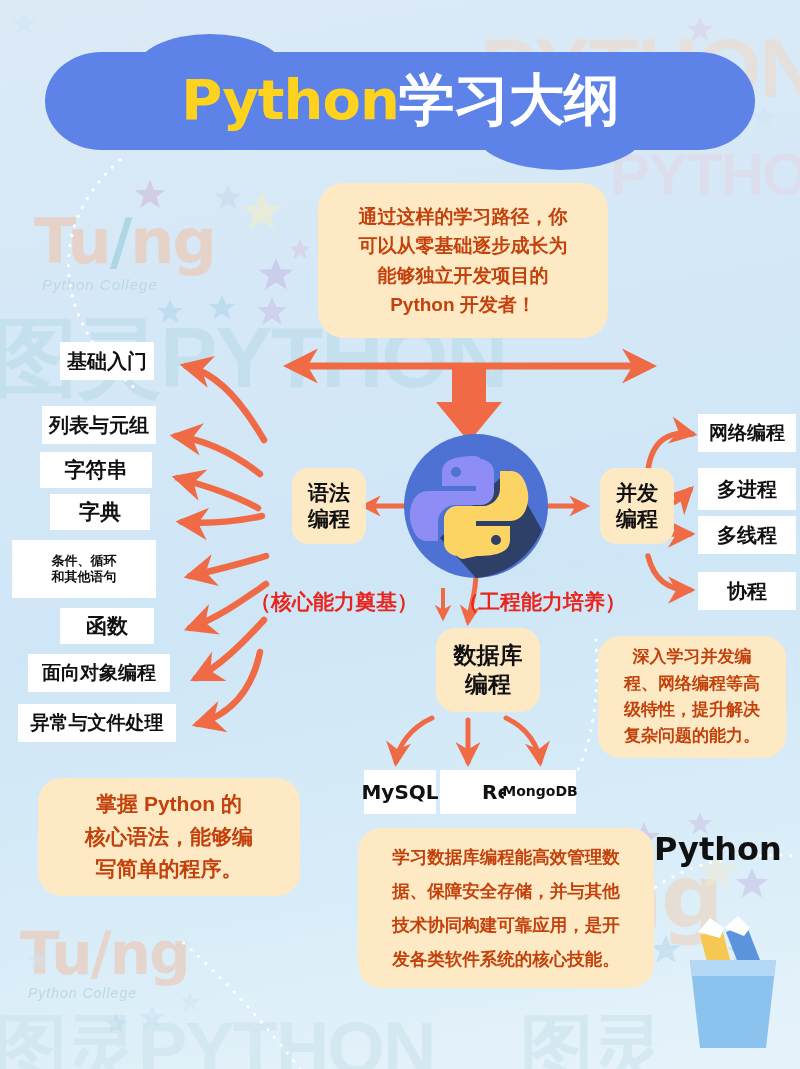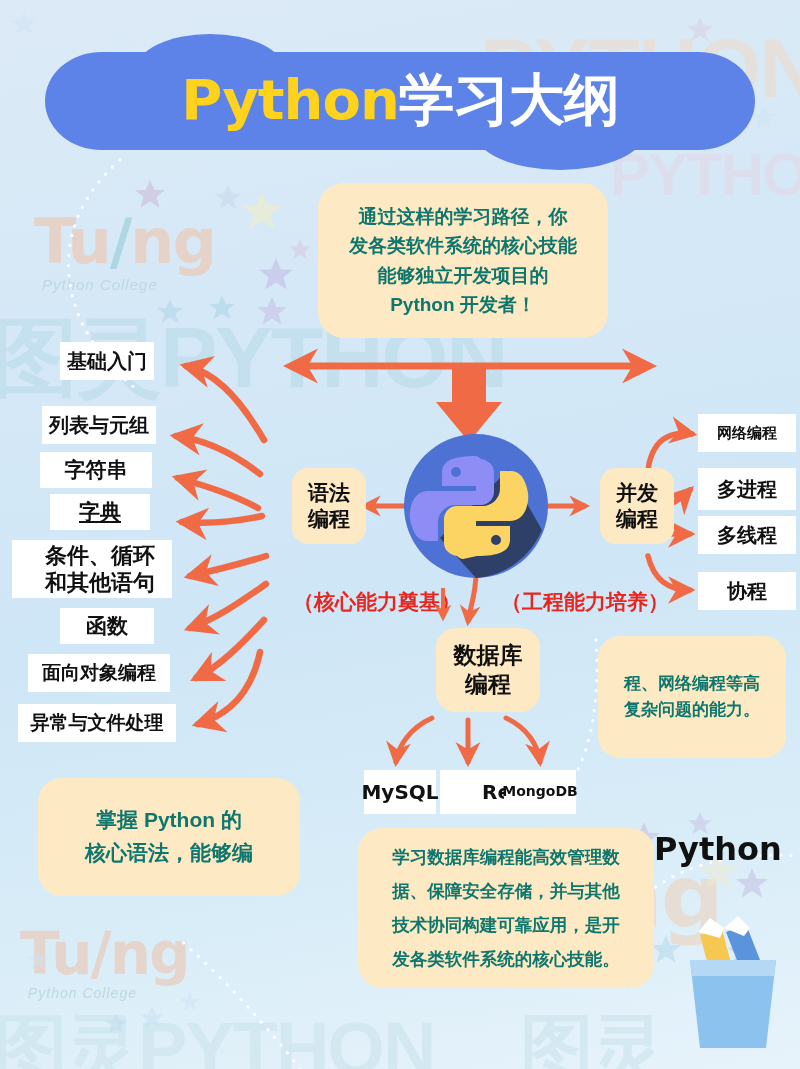--- a/index.html
+++ b/index.html
@@ -37,34 +37,34 @@
   .banner::before,.banner::after{content:"";position:absolute;background:#5d82e8;border-radius:50%;}
   .banner::before{width:150px;height:74px;left:90px;top:-18px;}
   .banner::after{width:170px;height:76px;right:110px;bottom:-20px;}
   .banner-text{position:relative;z-index:2;font-size:56px;font-weight:800;letter-spacing:-1px;white-space:nowrap;}
   .banner-text .en{color:#ffd21e;font-family:"DejaVu Sans",sans-serif;}
   .banner-text .cn{color:#ffffff;}
 
   
   .cream{
     position:absolute;background:#fdeac4;border-radius:22px;
-    color:#0f766e;font-weight:800;line-height:1.55;text-align:center;
+    color:#c2410c;font-weight:800;line-height:1.55;text-align:center;
     display:flex;align-items:center;justify-content:center;
   }
   .whitebox{
     position:absolute;background:#ffffff;color:#111;
     font-weight:800;text-align:center;line-height:1.25;
     display:flex;align-items:center;justify-content:center;
   }
   .nodebox{
     position:absolute;background:#fdeac4;border-radius:16px;
     color:#111;font-weight:800;text-align:center;line-height:1.25;
     display:flex;align-items:center;justify-content:center;margin-left:20px;
   }
-  .redlabel{position:absolute;color:#e8251f;font-weight:800;white-space:nowrap;margin-left:43px;}
+  .redlabel{position:absolute;color:#e8251f;font-weight:800;white-space:nowrap;}
   .plainlabel{position:absolute;color:#111;font-weight:800;}
 
   svg.layer{position:absolute;left:0;top:0;width:800px;height:1069px;pointer-events:none;}
 </style>
 </head>
 <body>
 
 <div id="root">
 
   <div class="wm wm-big2">PYTHON</div>
@@ -179,21 +179,21 @@
 
   <div class="banner">
     <div class="banner-text">
       <span class="en">Python</span><span class="cn">学习大纲</span>
     </div>
   </div>
 
   <div class="cream" style="left:318px;top:183px;width:290px;height:155px;font-size:19px;border-radius:26px;">
     <div style="width:100%;">
       <div>通过这样的学习路径，你</div>
-      <div>发各类软件系统的核心技能</div>
+      <div>可以从零基础逐步成长为</div>
       <div>能够独立开发项目的</div>
       <div>Python 开发者！</div>
     </div>
   </div>
 
   <div style="position:absolute;left:404px;top:434px;width:144px;height:144px;">
     <svg viewBox="0 0 144 144" width="144" height="144">
       <circle cx="72" cy="72" r="72" fill="#4e72d4"></circle>
       <path d="M104,36 L138,96 C126,124 100,142 72,144 L36,104 Z" fill="#2b3a5c" opacity=".9"></path>
       <path d="M71,22 c-10,0 -19,1 -25,4 c-5,2 -8,7 -8,12 v14 h34 v5 H24 c-7,0 -13,4 -16,12 c-3,9 -3,15 0,24 c3,9 8,14 15,14 h11 V88 c0,-9 8,-17 17,-17 h26 c7,0 13,-6 13,-13 V38 c0,-7 -6,-12 -13,-13 c-2,-2 -4,-3 -6,-3 z m-19,11 a5,5 0 1 1 0,10 a5,5 0 0 1 0,-10 z" fill="#8e8cf5"></path>
@@ -232,40 +232,40 @@
 
   <div class="whitebox" style="left:60px;top:342px;width:94px;height:38px;font-size:20px;">
     <span>基础入门</span>
   </div>
   <div class="whitebox" style="left:42px;top:406px;width:114px;height:38px;font-size:20px;">
     <span>列表与元组</span>
   </div>
   <div class="whitebox" style="left:40px;top:452px;width:112px;height:36px;font-size:21px;">
     <span>字符串</span>
   </div>
-  <div class="whitebox" style="left:50px;top:494px;width:100px;height:36px;font-size:21px;text-decoration:underline;">
+  <div class="whitebox" style="left:50px;top:494px;width:100px;height:36px;font-size:21px;">
     <span>字典</span>
   </div>
-  <div class="whitebox" style="left:12px;top:540px;width:144px;height:58px;font-size:22px;padding-left:16px;">
+  <div class="whitebox" style="left:12px;top:540px;width:144px;height:58px;font-size:13px;">
     <div>
       <div>条件、循环</div>
       <div>和其他语句</div>
     </div>
   </div>
   <div class="whitebox" style="left:60px;top:608px;width:94px;height:36px;font-size:21px;">
     <span>函数</span>
   </div>
   <div class="whitebox" style="left:28px;top:654px;width:142px;height:38px;font-size:19px;">
     <span>面向对象编程</span>
   </div>
   <div class="whitebox" style="left:18px;top:704px;width:158px;height:38px;font-size:19px;">
     <span>异常与文件处理</span>
   </div>
 
-  <div class="whitebox" style="left:698px;top:414px;width:98px;height:38px;font-size:15px;">
+  <div class="whitebox" style="left:698px;top:414px;width:98px;height:38px;font-size:19px;">
     <span>网络编程</span>
   </div>
   <div class="whitebox" style="left:698px;top:468px;width:98px;height:42px;font-size:20px;">
     <span>多进程</span>
   </div>
   <div class="whitebox" style="left:698px;top:516px;width:98px;height:38px;font-size:20px;">
     <span>多线程</span>
   </div>
   <div class="whitebox" style="left:698px;top:572px;width:98px;height:38px;font-size:20px;">
     <span>协程</span>
@@ -278,26 +278,29 @@
     <span>Redis</span>
   </div>
   <div class="whitebox" style="left:504px;top:770px;width:72px;height:44px;font-size:14px;font-family:'DejaVu Sans',sans-serif;">
     <span>MongoDB</span>
   </div>
 
   <div class="cream" style="left:38px;top:778px;width:262px;height:118px;font-size:21px;border-radius:24px;">
     <div style="width:100%;">
       <div>掌握 Python 的</div>
       <div>核心语法，能够编</div>
+      <div>写简单的程序。</div>
     </div>
   </div>
 
   <div class="cream" style="left:598px;top:636px;width:188px;height:122px;font-size:17px;border-radius:22px;">
     <div style="width:100%;">
+      <div>深入学习并发编</div>
       <div>程、网络编程等高</div>
+      <div>级特性，提升解决</div>
       <div>复杂问题的能力。</div>
     </div>
   </div>
 
   <div class="cream" style="left:330px;top:828px;width:296px;height:160px;font-size:17.5px;border-radius:24px;line-height:1.95;margin-left:28px;">
     <div style="width:100%;">
       <div>学习数据库编程能高效管理数</div>
       <div>据、保障安全存储，并与其他</div>
       <div>技术协同构建可靠应用，是开</div>
       <div>发各类软件系统的核心技能。</div>

